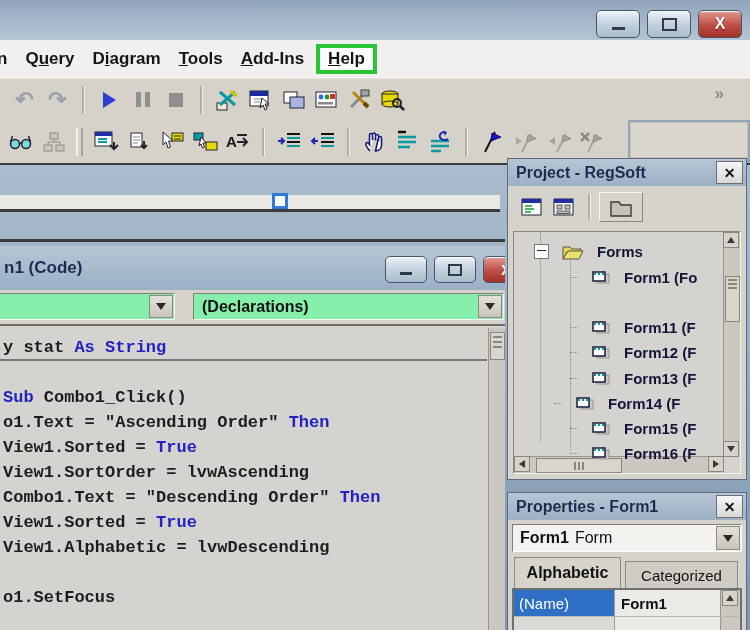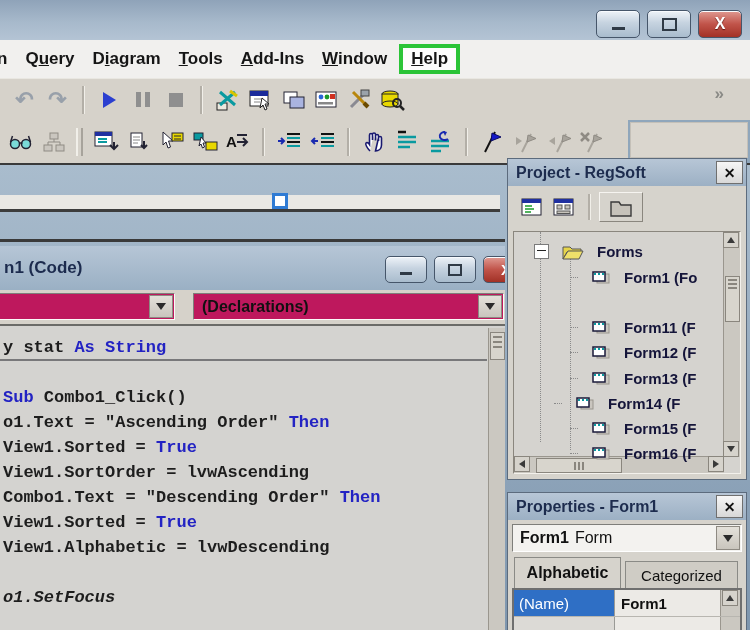--- a/index.html
+++ b/index.html
@@ -57,21 +57,21 @@
   .cw-title-text{position:absolute;left:4px;top:12px;font-size:17px;font-weight:600;color:#1c2b4e;}
   .cw-btns{position:absolute;top:10px;left:385px;display:flex;gap:7px;}
   .cw-btn{width:40px;height:25px;border:1px solid #46566a;border-radius:5px;
     background:linear-gradient(180deg,#eef3f8,#c6d3e0 45%,#a9bccd);
     display:flex;align-items:center;justify-content:center;box-shadow:inset 0 1px 0 #f8fbfe;}
   .cw-btn.close{background:linear-gradient(180deg,#e09a92,#c1544a 50%,#a23126);width:44px;}
   .cw-btn .min-glyph{width:12px;height:3px;background:#2f3a46;margin-top:8px;}
   .cw-btn .max-glyph{width:10px;height:8px;border:2px solid #2f3a46;}
   .cw-btn .x-glyph{color:#fff;font-weight:700;font-size:15px;line-height:1;}
   .cw-combos{position:absolute;left:0;top:44px;right:0;height:34px;background:#d6d2ca;}
-  .combo{position:absolute;top:3px;height:27px;background:#be185d;border:1px solid;
+  .combo{position:absolute;top:3px;height:27px;background:#86efac;border:1px solid;
     border-color:#7e7e7a #fbfbf8 #fbfbf8 #7e7e7a;box-sizing:border-box;display:flex;align-items:center;}
   .combo-left{left:-2px;width:177px;}
   .combo-right{left:193px;width:311px;font-weight:700;font-size:16px;color:#111;padding-left:8px;}
   .arrowbtn{position:absolute;right:1px;top:1px;bottom:1px;width:22px;
     background:linear-gradient(#e4e1da,#c9c5bd);border:1px solid #8e8a82;
     display:flex;align-items:center;justify-content:center;}
   .tri-down{width:0;height:0;border-left:5px solid transparent;border-right:5px solid transparent;border-top:7px solid #2a2a2a;}
   .cw-code{position:absolute;left:0;top:78px;right:0;bottom:0;background:#d4d3d0;
     border-top:2px solid #6b6b68;font-family:"Liberation Mono","DejaVu Sans Mono",monospace;
     font-weight:700;font-size:17px;letter-spacing:0;}
@@ -152,21 +152,20 @@
         </div>
     </div>
   </div>
 
   <div class="menubar">
       <div class="menu-item partial">n</div>
       <div class="menu-item"><span>Q</span><u>u</u><span>e</span><span>r</span><span>y</span></div>
       <div class="menu-item"><span>D</span><u>i</u><span>a</span><span>g</span><span>r</span><span>a</span><span>m</span></div>
       <div class="menu-item"><u>T</u><span>o</span><span>o</span><span>l</span><span>s</span></div>
       <div class="menu-item"><u>A</u><span>d</span><span>d</span><span>-</span><span>I</span><span>n</span><span>s</span></div>
-      <div class="menu-item"><u>W</u><span>i</span><span>n</span><span>d</span><span>o</span><span>w</span></div>
       <div class="menu-item highlighted" style="border-color: rgb(43, 196, 55);"><u>H</u><span>e</span><span>l</span><span>p</span></div>
     </div>
 
   <div class="tb1">
     <div class="tbbtn">
         <span class="uglyph">↶</span>
       </div>
     <div class="tbbtn">
         <span class="uglyph">↷</span>
       </div>
@@ -396,21 +395,21 @@
       </div>
     <div class="code-line" style="top: 12px;"><span style="color: rgb(29, 29, 29);">y stat </span><span style="color: rgb(35, 35, 195);">As String</span></div>
         <div class="code-sep" style="top: 33px;"></div>
         <div class="code-line" style="top: 62px;"><span style="color: rgb(35, 35, 195);">Sub</span><span style="color: rgb(29, 29, 29);"> Combo1_Click()</span></div>
         <div class="code-line" style="top: 87px;"><span style="color: rgb(29, 29, 29);">o1.Text = "Ascending Order" </span><span style="color: rgb(35, 35, 195);">Then</span></div>
         <div class="code-line" style="top: 112px;"><span style="color: rgb(29, 29, 29);">View1.Sorted = </span><span style="color: rgb(35, 35, 195);">True</span></div>
         <div class="code-line" style="top: 137px;"><span style="color: rgb(29, 29, 29);">View1.SortOrder = lvwAscending</span></div>
         <div class="code-line" style="top: 162px;"><span style="color: rgb(29, 29, 29);">Combo1.Text = "Descending Order" </span><span style="color: rgb(35, 35, 195);">Then</span></div>
         <div class="code-line" style="top: 187px;"><span style="color: rgb(29, 29, 29);">View1.Sorted = </span><span style="color: rgb(35, 35, 195);">True</span></div>
         <div class="code-line" style="top: 212px;"><span style="color: rgb(29, 29, 29);">View1.Alphabetic = lvwDescending</span></div>
-        <div class="code-line" style="top: 262px;"><span style="color: rgb(29, 29, 29); font-style: italic;">o1.SetFocus</span></div>
+        <div class="code-line" style="top: 262px;"><span style="color: rgb(29, 29, 29);">o1.SetFocus</span></div>
       </div>
   </div>
 
   <div class="panel" id="project-panel">
     <div class="p-title">
       <span>Project - RegSoft</span>
       <span class="p-close">✕</span>
     </div>
     <div class="pp-toolbar">
       <div class="pp-tbtn">

